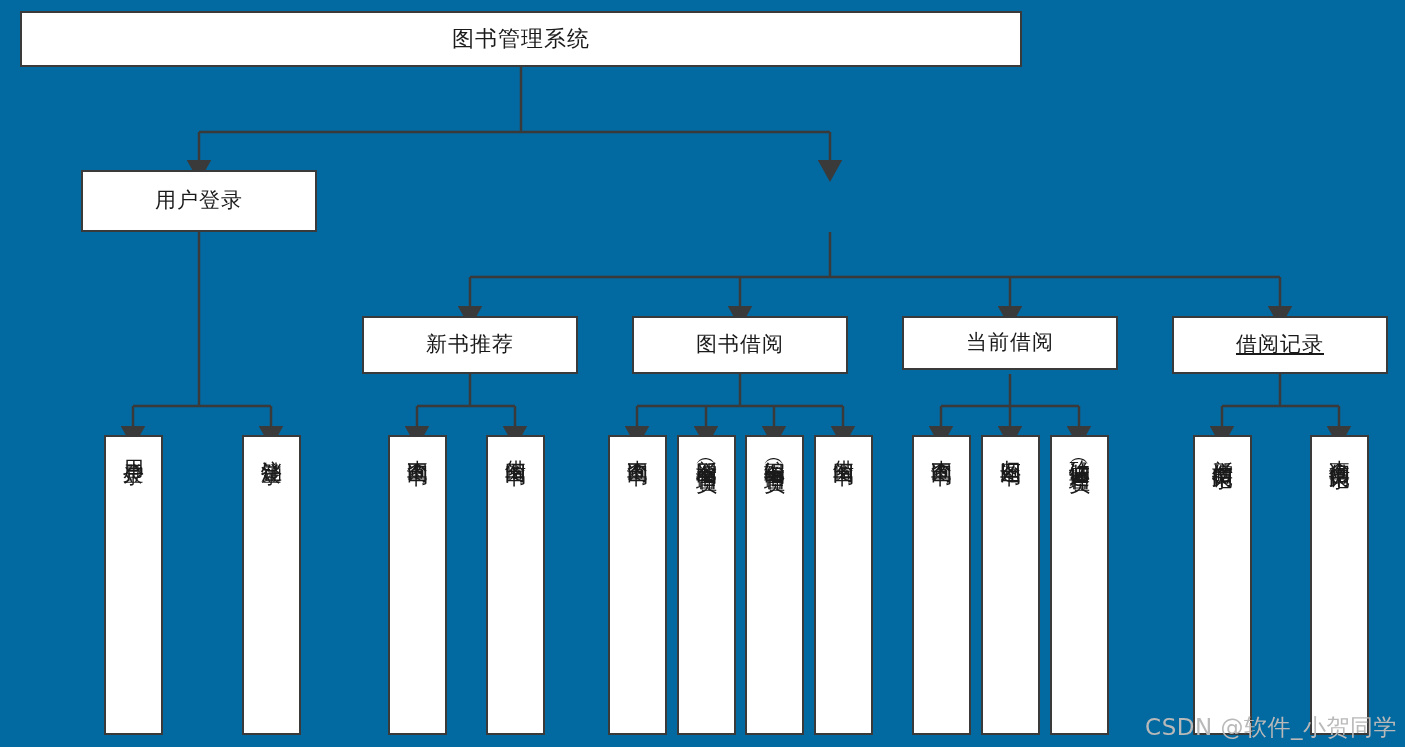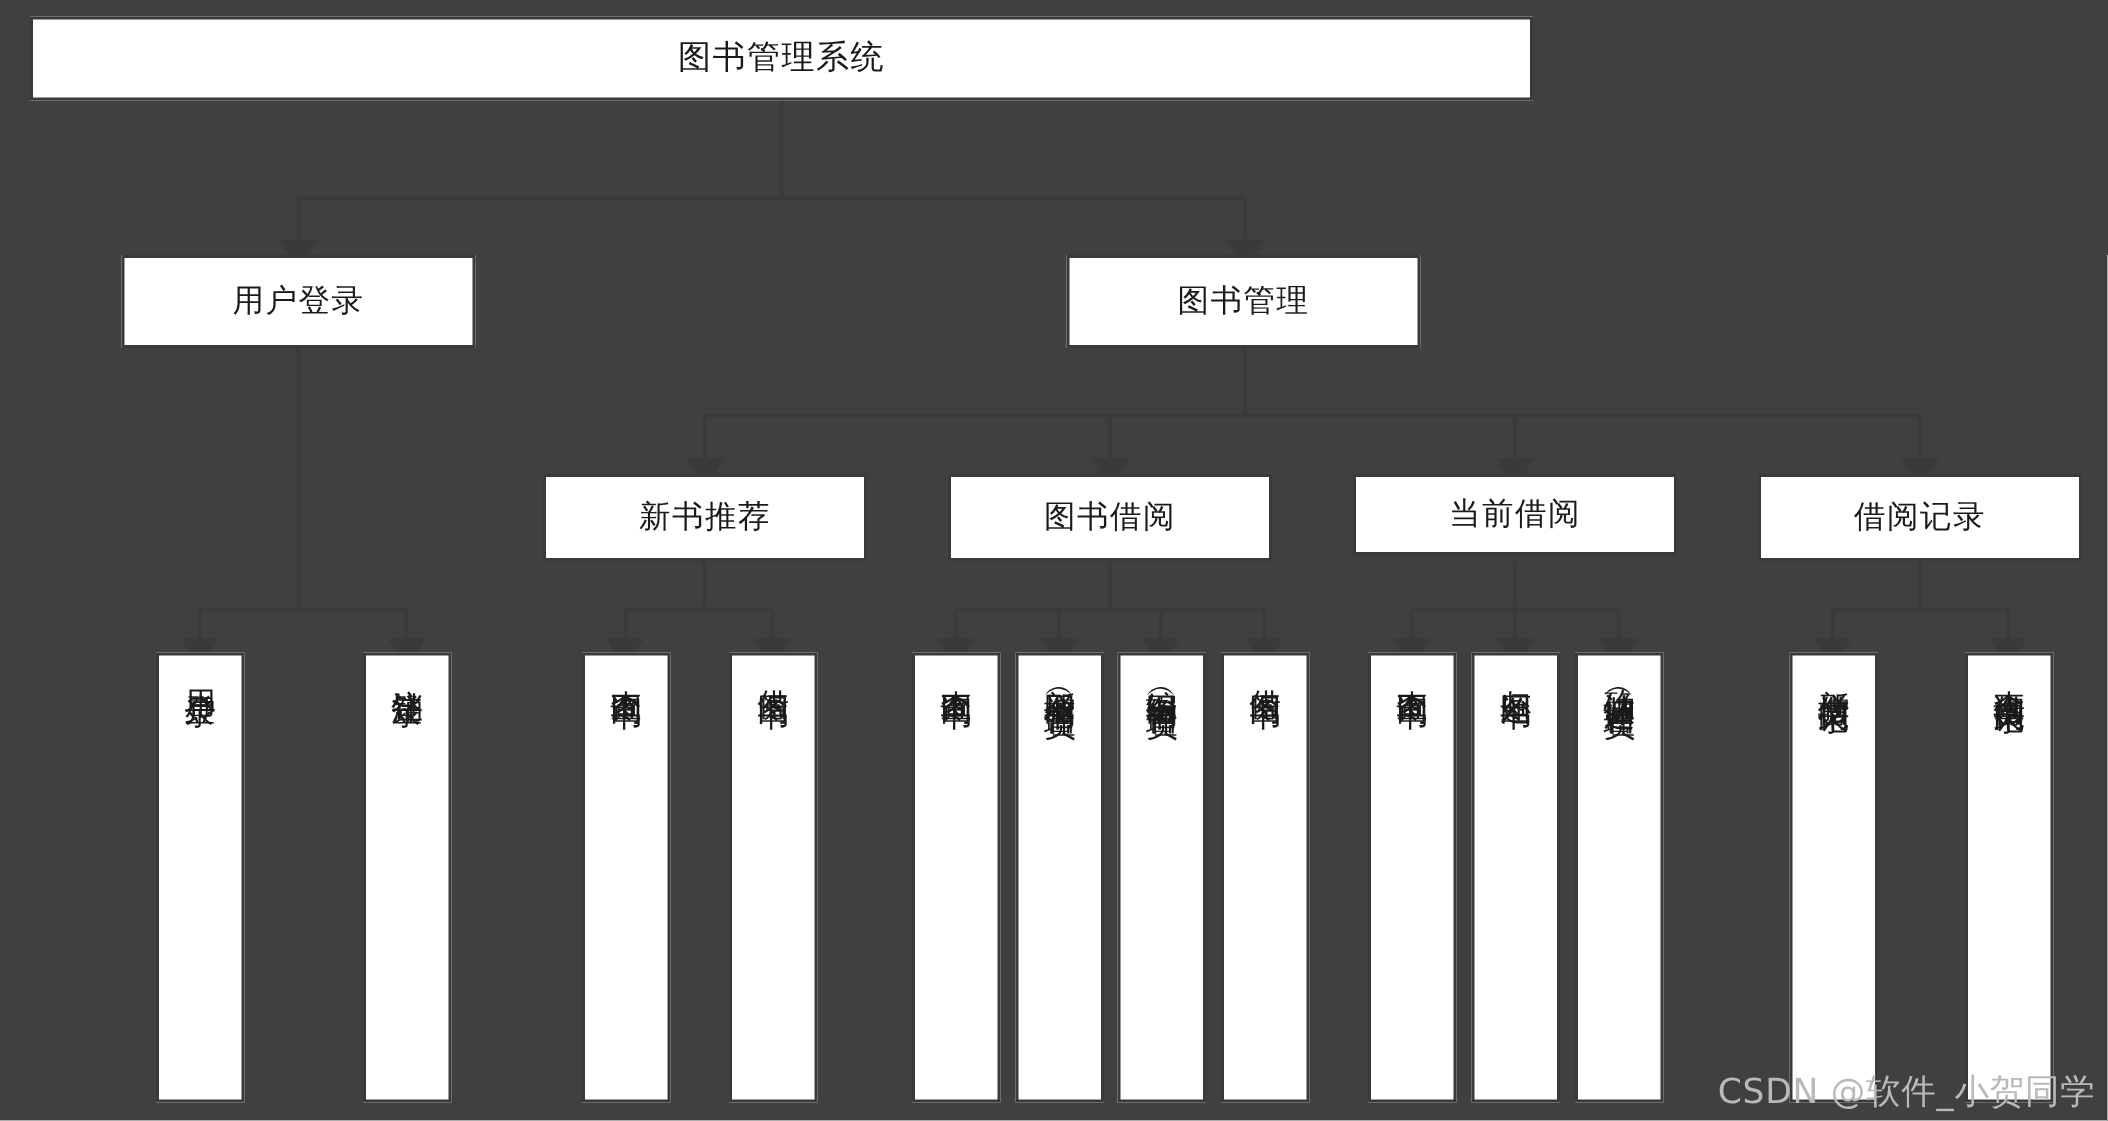--- a/index.html
+++ b/index.html
@@ -4,21 +4,21 @@
 <style>
   html, body {
     margin: 0;
     padding: 0;
     background: #ffffff;
   }
   #canvas {
     position: relative;
     width: 1405px;
     height: 747px;
-    background: #404040;
+    background: #0369a1;
     font-family: "DejaVu Sans", "Liberation Sans", sans-serif;
     overflow: hidden;
   }
   svg.connectors {
     position: absolute;
     left: 0;
     top: 0;
     width: 1405px;
     height: 747px;
     pointer-events: none;
@@ -117,26 +117,25 @@
       <path d="M1280,374 L1280,406"></path>
       <path d="M1222,406 L1339,406"></path>
       <path d="M1222,406 L1222,428" marker-end="url(#arrow)"></path>
       <path d="M1339,406 L1339,428" marker-end="url(#arrow)"></path>
     </g>
   </svg>
 
   <div class="node horiz root" style="left:20px; top:11px; width:1002px; height:56px;">图书管理系统</div>
 
   <div class="node horiz" style="left:81px; top:170px; width:236px; height:62px;">用户登录</div>
-  <div class="node horiz" style="left:711px; top:170px; width:236px; height:62px;">图书管理</div>
 
   <div class="node horiz" style="left:362px; top:316px; width:216px; height:58px;">新书推荐</div>
   <div class="node horiz" style="left:632px; top:316px; width:216px; height:58px;">图书借阅</div>
   <div class="node horiz" style="left:902px; top:316px; width:216px; height:54px;">当前借阅</div>
-  <div class="node horiz" style="left:1172px; top:316px; width:216px; height:58px;">借阅记录</div>
+  <div class="node horiz" style="left:1172px; top:316px; width:216px; height:58px;text-decoration:underline;">借阅记录</div>
 
   <div class="node leaf" style="left:104px; top:435px; width:59px; height:300px;">
     <span class="vtext">用户登录</span>
   </div>
   <div class="node leaf" style="left:242px; top:435px; width:59px; height:300px;">
     <span class="vtext">注销登录</span>
   </div>
 
   <div class="node leaf" style="left:388px; top:435px; width:59px; height:300px;">
     <span class="vtext">查询图书</span>

